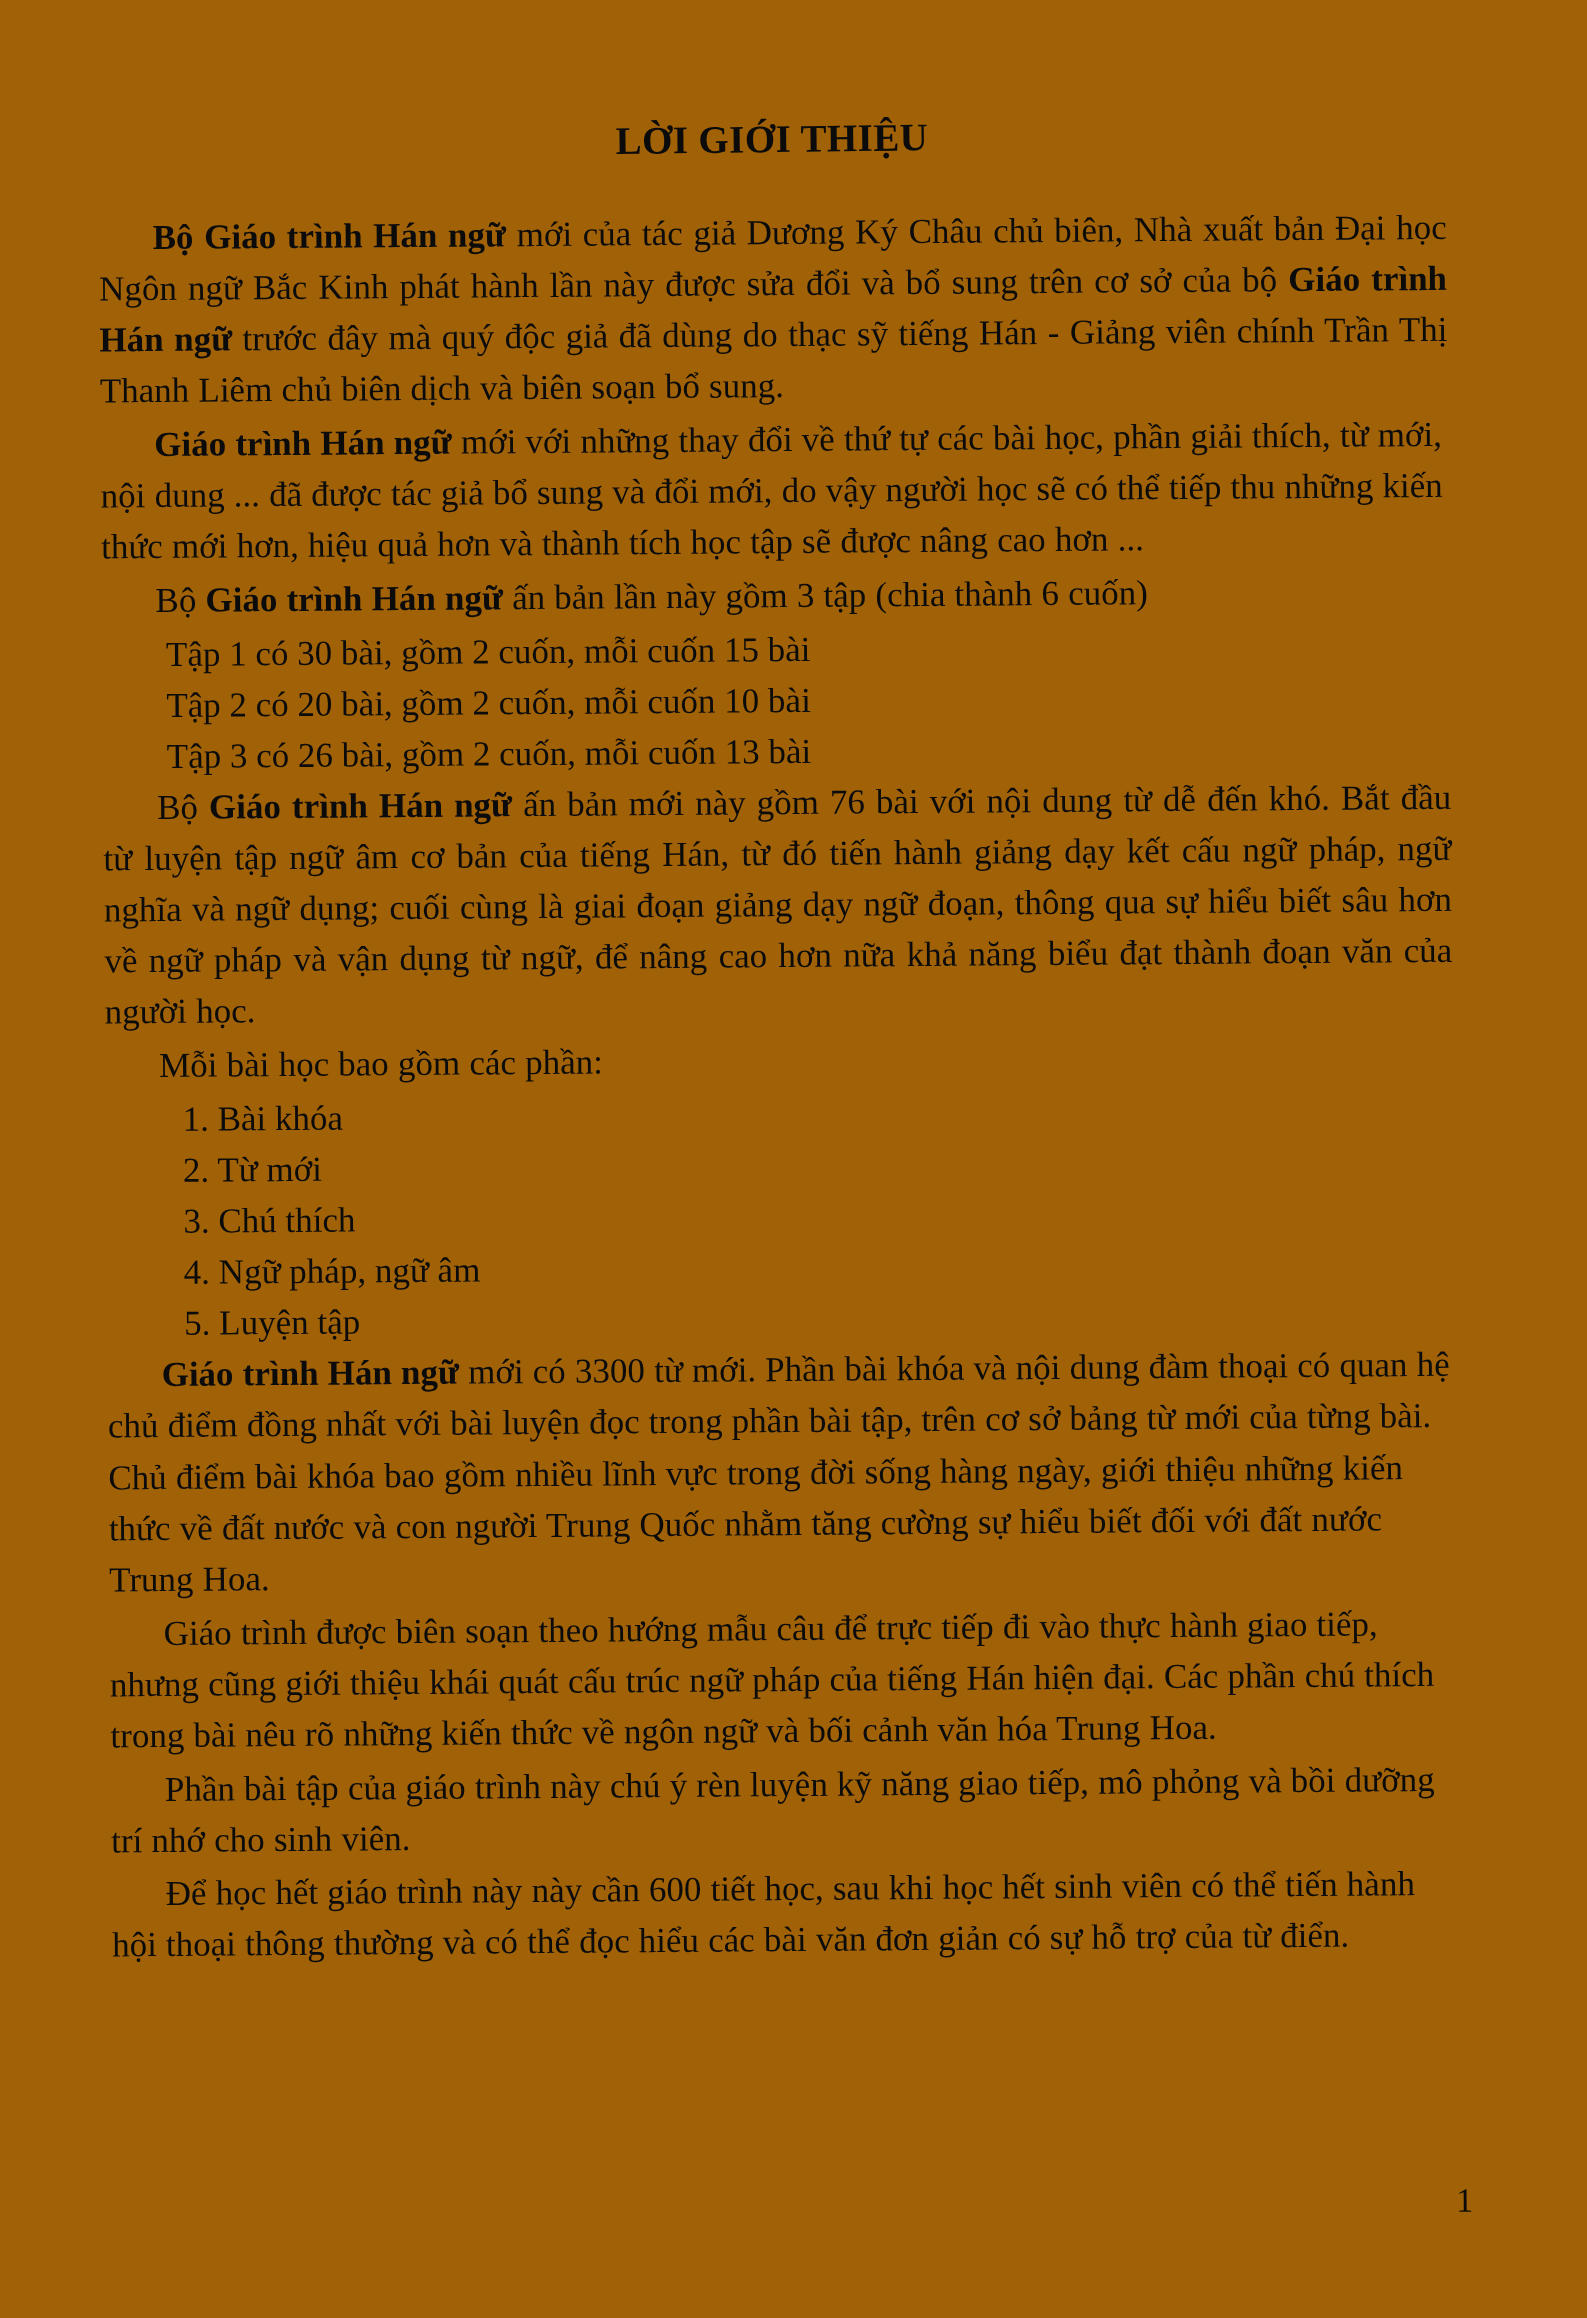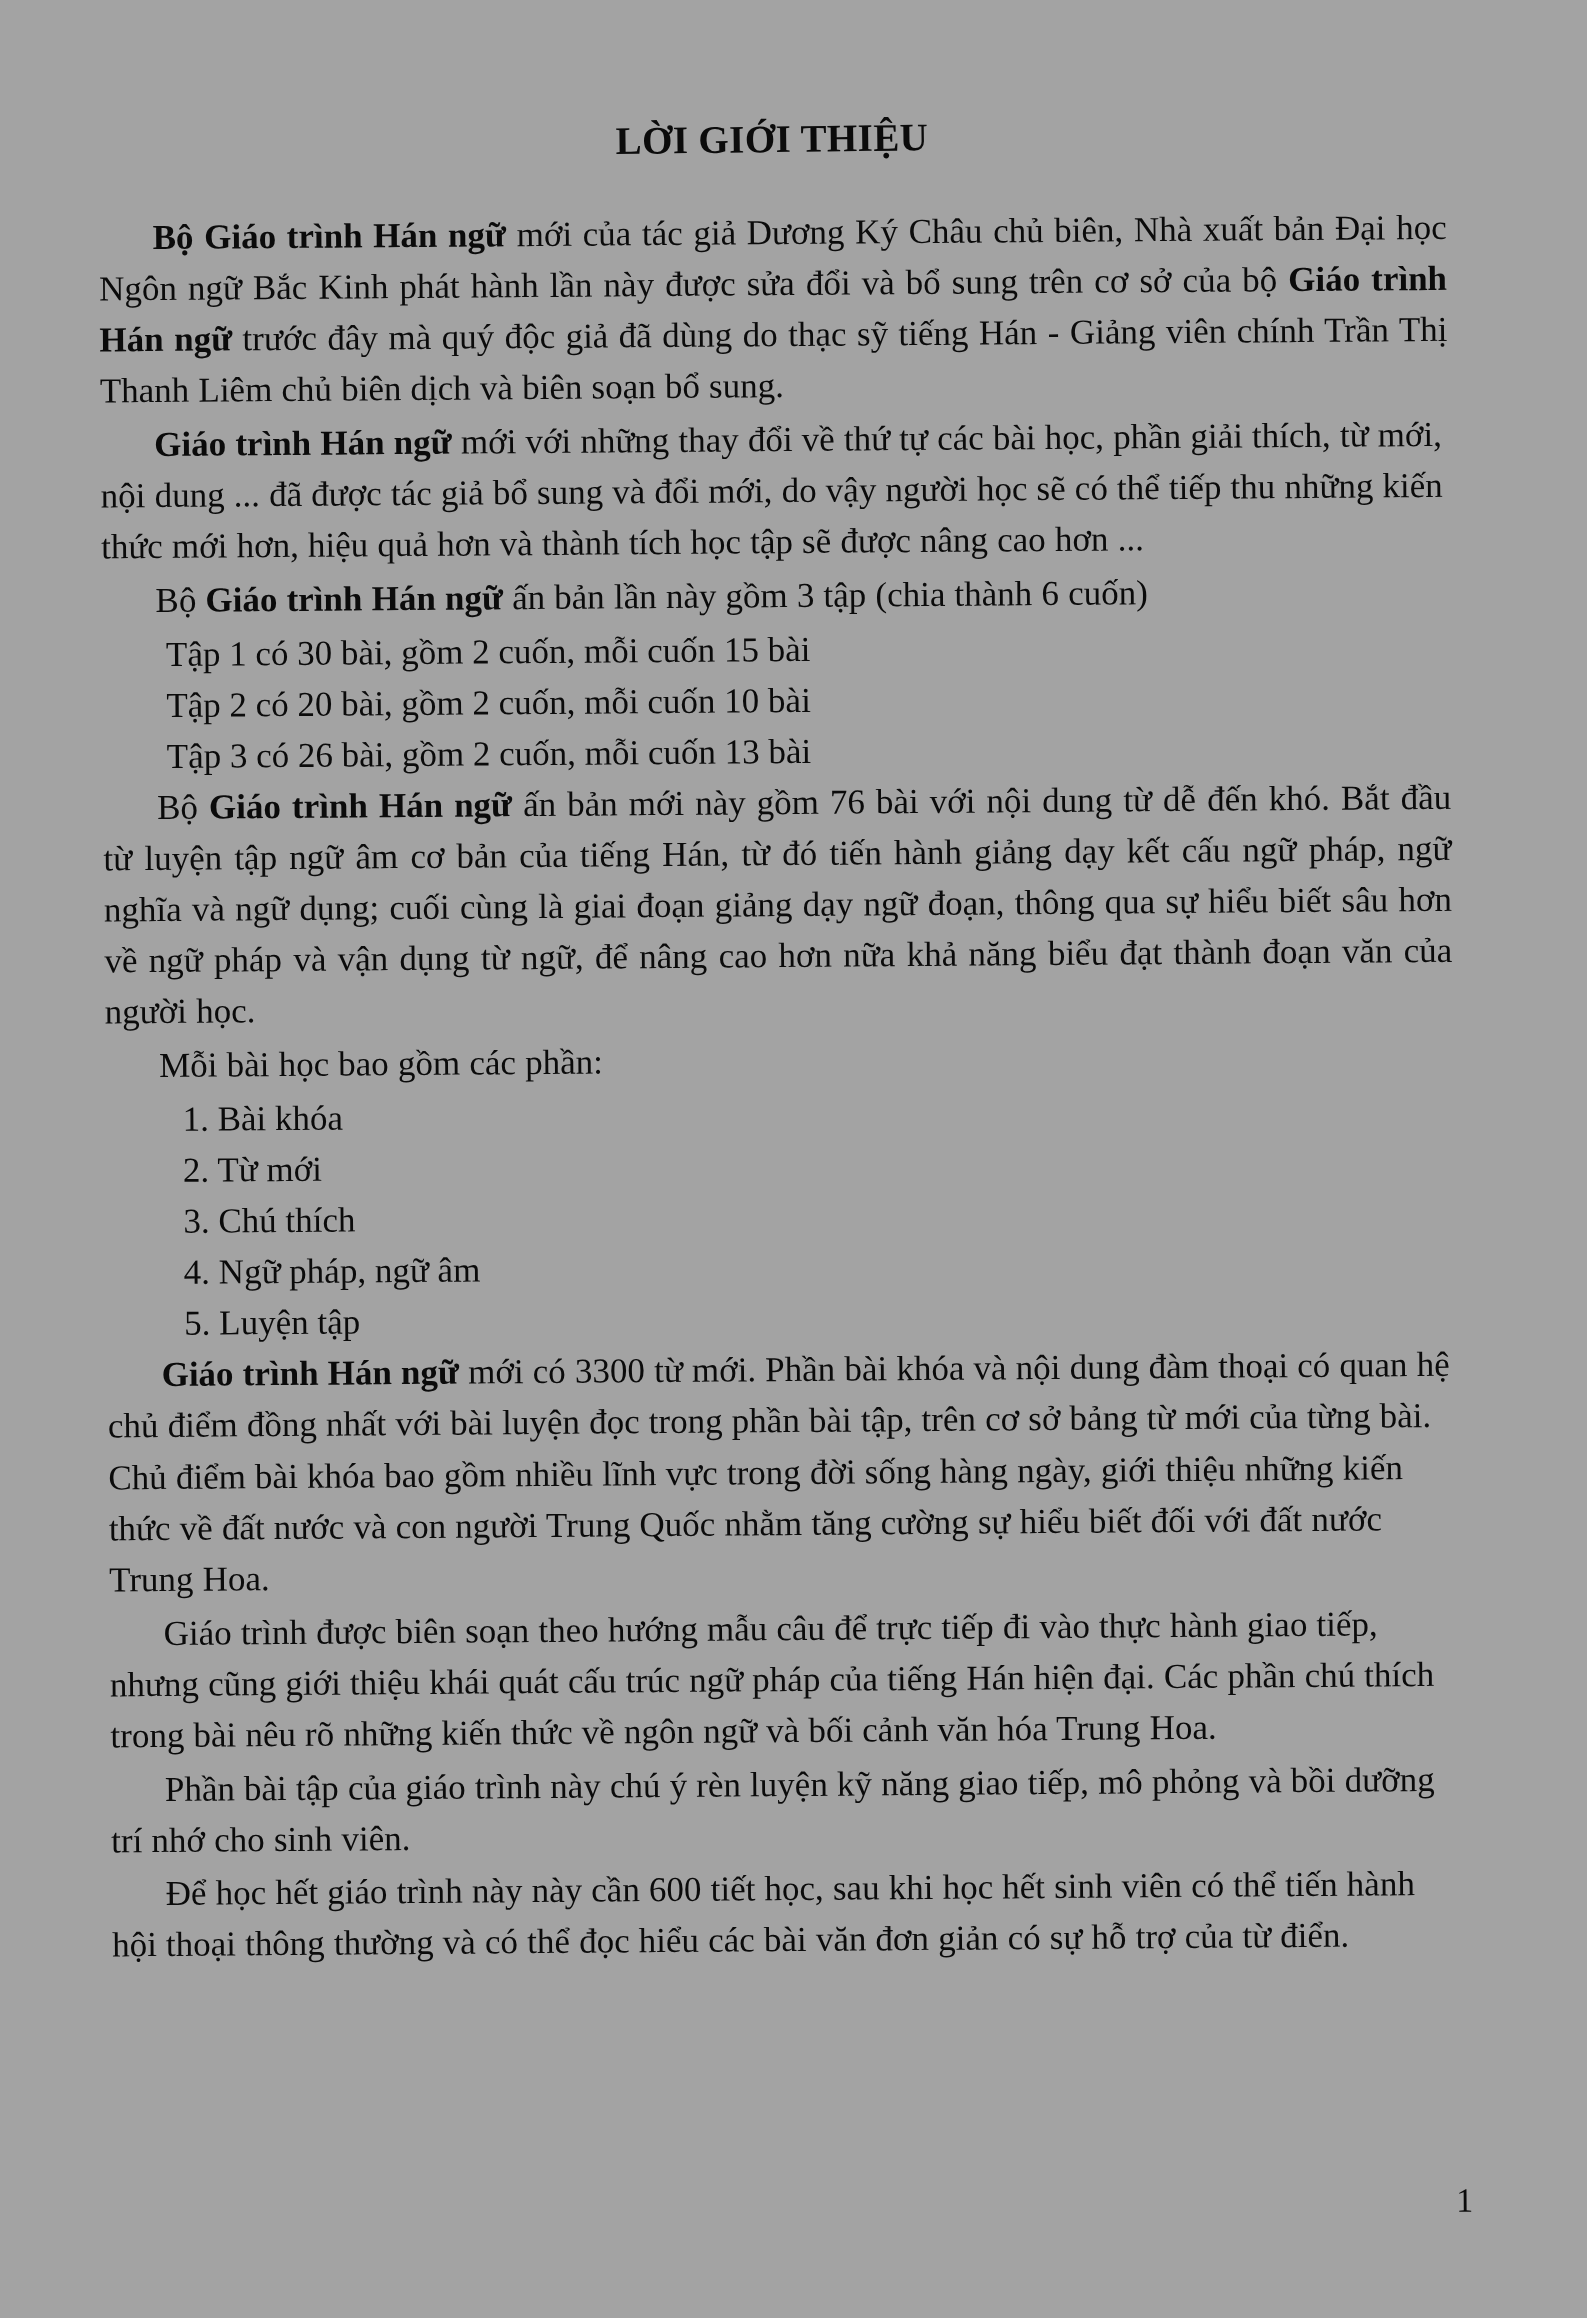--- a/index.html
+++ b/index.html
@@ -14,21 +14,21 @@
     position: relative;
     overflow: hidden;
     font-family: "Liberation Serif", "DejaVu Serif", serif;
     color: #0b0b0b;
   }
 
   
   #page {
     position: absolute;
     inset: 0;
-    background: #a3a3a3;
+    background: #a16207;
   }
 
   
   #scan {
     position: absolute;
     left: 0;
     top: 0;
     width: 1587px;
     height: 2319px;
     transform: rotate(-0.45deg);

